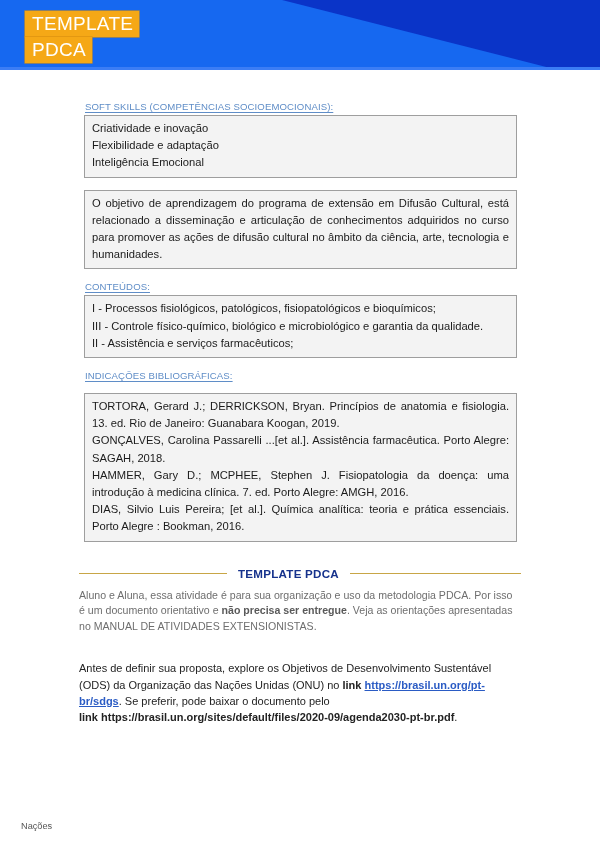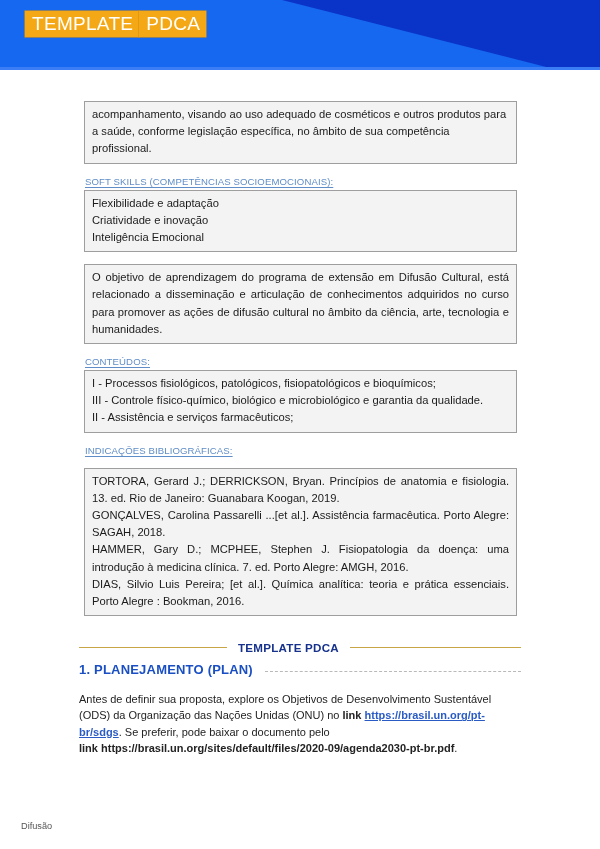--- a/index.html
+++ b/index.html
@@ -41,21 +41,21 @@
     width: 600px;
     height: 3px;
     background: #3b7df5;
   }
   .banner-label {
     position: absolute;
     left: 25px;
     top: 11px;
     z-index: 4;
     display: flex;
-    flex-direction: row;
+    flex-direction: column;
     align-items: flex-start;
     line-height: 0;
   }
   .banner-label-line {
     display: inline-block;
     background: #f5a816;
     color: #ffffff;
     font-size: 19px;
     font-weight: 400;
     letter-spacing: 0.3px;
@@ -187,28 +187,25 @@
   <div class="banner-label">
     <span class="banner-label-line">TEMPLATE</span>
     <span class="banner-label-line">PDCA</span>
   </div>
 </div>
 
 <div class="page">
 
   <div class="doc-box-area">
 
-    <div class="framed">
-      <p>acompanhamento, visando ao uso adequado de cosméticos e outros produtos para a saúde, conforme legislação específica, no âmbito de sua competência profissional.</p>
-    </div>
 
     <div class="section-caption">SOFT SKILLS (COMPETÊNCIAS SOCIOEMOCIONAIS):</div>
     <div class="framed">
+      <p>Criatividade e inovação</p>
       <p>Flexibilidade e adaptação</p>
-      <p>Criatividade e inovação</p>
       <p>Inteligência Emocional</p>
     </div>
 
     <div class="framed justify">
       <p>O objetivo de aprendizagem do programa de extensão em Difusão Cultural, está relacionado a disseminação e articulação de conhecimentos adquiridos no curso para promover as ações de difusão cultural no âmbito da ciência, arte, tecnologia e humanidades.</p>
     </div>
 
     <div class="section-caption">CONTEÚDOS:</div>
     <div class="framed">
       <p>I - Processos fisiológicos, patológicos, fisiopatológicos e bioquímicos;</p>
@@ -227,25 +224,22 @@
   </div>
 
   <div class="pdca-block">
 
     <div class="rule-title">
       <span class="bar left"></span>
       <span class="txt">TEMPLATE PDCA</span>
       <span class="bar right"></span>
     </div>
 
-
-    <div class="plan-heading">
-      <span class="num-title">1.  PLANEJAMENTO (PLAN)</span>
-      <span class="dashes"></span>
-    </div>
+    <p class="intro"><span>Aluno e Aluna, essa atividade é para sua organização e uso da metodologia PDCA. Por isso é um documento orientativo e </span><b>não precisa ser entregue</b><span>. Veja as orientações apresentadas no MANUAL DE ATIVIDADES EXTENSIONISTAS.</span></p>
+
 
     <p class="body-para"><span>Antes de definir sua proposta, explore os Objetivos de Desenvolvimento Sustentável (ODS) da Organização das Nações Unidas (ONU) no </span><b>link</b><span>&nbsp;</span><span class="link">https://brasil.un.org/pt-br/sdgs</span><span>. Se preferir, pode baixar o documento pelo </span><b>link</b><span>&nbsp;</span><b>https://brasil.un.org/sites/default/files/2020-09/agenda2030-pt-br.pdf</b><span>.</span></p>
 
   </div>
 
 </div>
 
-<div class="classification">Difusão</div>
+<div class="classification">Nações</div>
 
 </body></html>

